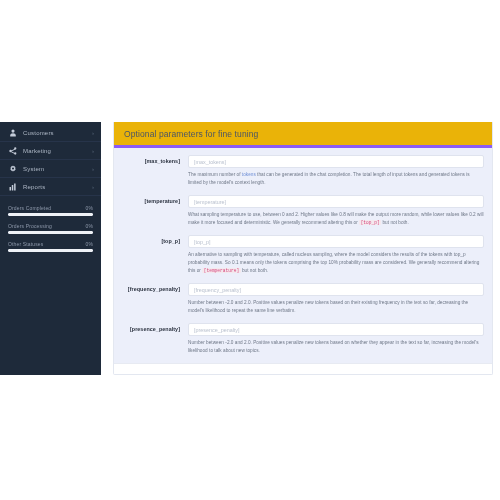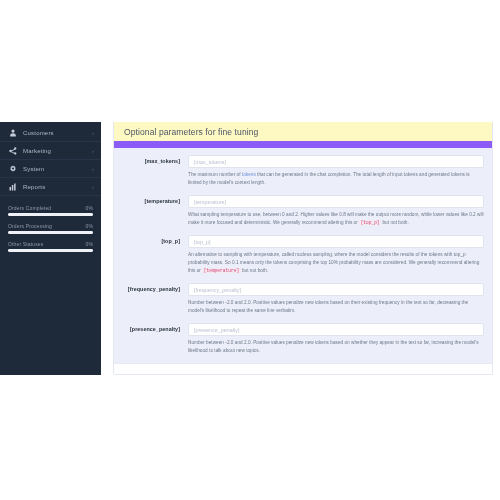--- a/index.html
+++ b/index.html
@@ -124,22 +124,22 @@
     border-top: none;
     border-radius: 0 0 2px 2px;
     overflow: hidden;
   }
 
   .card-header {
     height: 26px;
     display: flex;
     align-items: center;
     padding: 0 10px;
-    background: #fef9c3;
-    border-bottom: 7px solid #8b5cf6;
+    background: #eab308;
+    border-bottom: 3px solid #8b5cf6;
   }
   .card-title {
     font-size: 8.5px;
     color: #4b5566;
     font-weight: 400;
     letter-spacing: .1px;
   }
 
   .card-body {
     background: #eceffa;

